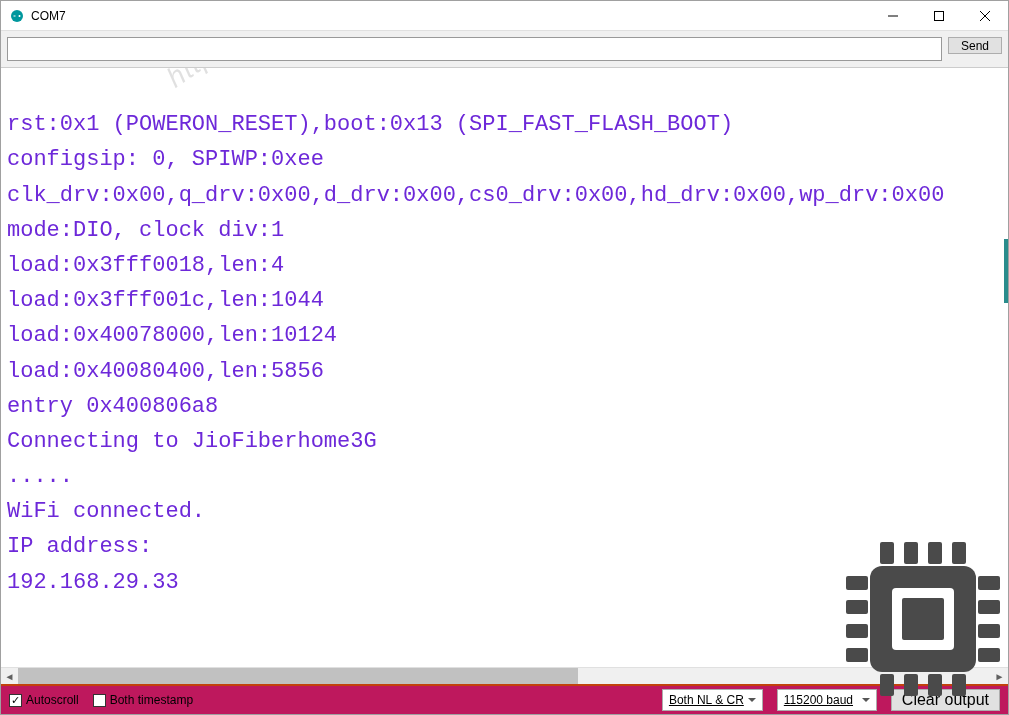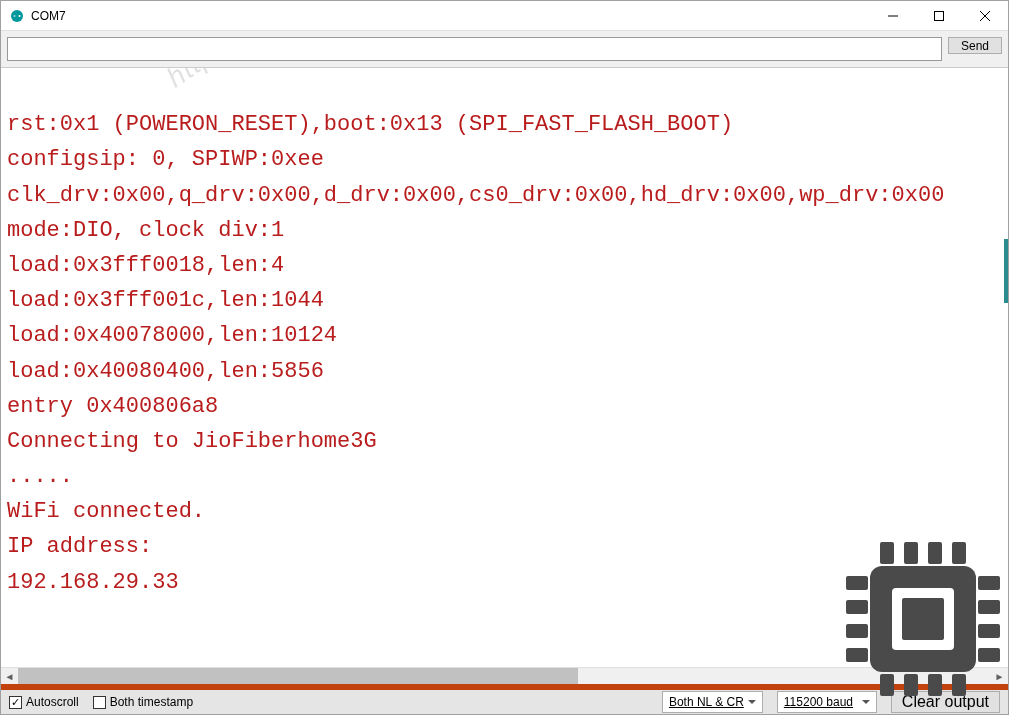--- a/index.html
+++ b/index.html
@@ -10,31 +10,31 @@
   .titlebar .title { flex: 1; color: #000; font-size: 12px; }
   .win-controls { display: flex; height: 100%; }
   .win-btn { width: 46px; height: 100%; display: flex; align-items: center; justify-content: center; cursor: pointer; }
   .win-btn svg { width: 10px; height: 10px; stroke: #000; stroke-width: 1; fill: none; }
 
   .send-row { display: flex; padding: 6px; gap: 6px; border-bottom: 1px solid #ccc; background: #f0f0f0; }
   .send-input { flex: 1; height: 24px; border: 1px solid #999; padding: 2px 4px; font-size: 12px; background: #fff; }
   .send-btn { height: 17px; padding: 0 12px; border: 1px solid #adadad; background: #e1e1e1; cursor: pointer; font-size: 12px; }
 
   .console-wrap { flex: 1; overflow: hidden; position: relative; }
-  .console { width: 100%; height: 100%; padding: 4px 6px 4px 6px; font-family: "Courier New", monospace; font-size: 22px; line-height: 1.6; white-space: pre; overflow: auto; color: #b91c1c; }
+  .console { width: 100%; height: 100%; padding: 4px 6px 4px 6px; font-family: "Courier New", monospace; font-size: 22px; line-height: 1.6; white-space: pre; overflow: auto; color: #6d28d9; }
   .console::-webkit-scrollbar { height: 17px; width: 17px; }
   .console::-webkit-scrollbar-track { background: #f0f0f0; }
   .console::-webkit-scrollbar-thumb { background: #c1c1c1; }
 
   .hscroll { height: 17px; background: #f0f0f0; border-top: 1px solid #e0e0e0; display: flex; }
   .hscroll .arrow { width: 17px; height: 17px; background: #f0f0f0; display: flex; align-items: center; justify-content: center; color: #606060; cursor: pointer; font-size: 10px; }
   .hscroll .track { flex: 1; position: relative; }
   .hscroll .thumb { position: absolute; left: 0; top: 0; height: 100%; width: 560px; background: #c1c1c1; }
 
-  .bottombar { height: 30px; display: flex; align-items: center; padding: 0 8px; gap: 14px; background: #e5e5e5; border-top: 6px solid #c2410c; }
+  .bottombar { height: 30px; display: flex; align-items: center; padding: 0 8px; gap: 14px; background: #be185d; border-top: 2px solid #c2410c; }
   .check { display: flex; align-items: center; gap: 4px; cursor: pointer; font-size: 12px; }
   .checkbox { width: 13px; height: 13px; border: 1px solid #333; background: #fff; display: inline-flex; align-items: center; justify-content: center; }
   .checkbox.checked::after { content: "✓"; font-size: 11px; line-height: 1; color: #000; }
   .spacer { flex: 1; }
   .select { height: 22px; border: 1px solid #adadad; background: #fff; padding: 0 18px 0 6px; font-size: 12px; position: relative; cursor: pointer; min-width: 100px; display: flex; align-items: center; text-decoration: underline; }
   .select::after { content: ""; position: absolute; right: 6px; top: 50%; transform: translateY(-2px); border: 4px solid transparent; border-top-color: #555; }
   .clearbtn { height: 22px; padding: 0 10px; border: 1px solid #adadad; background: #e1e1e1; cursor: pointer; font-size: 16px; }
 
   .watermark { position: absolute; top: 0px; left: 160px; color: rgba(0,0,0,0.12); font-size: 28px; font-style: italic; pointer-events: none; transform: rotate(-35deg); transform-origin: top left; white-space: nowrap; letter-spacing: 1px; font-family: "Segoe UI", sans-serif; }
 

